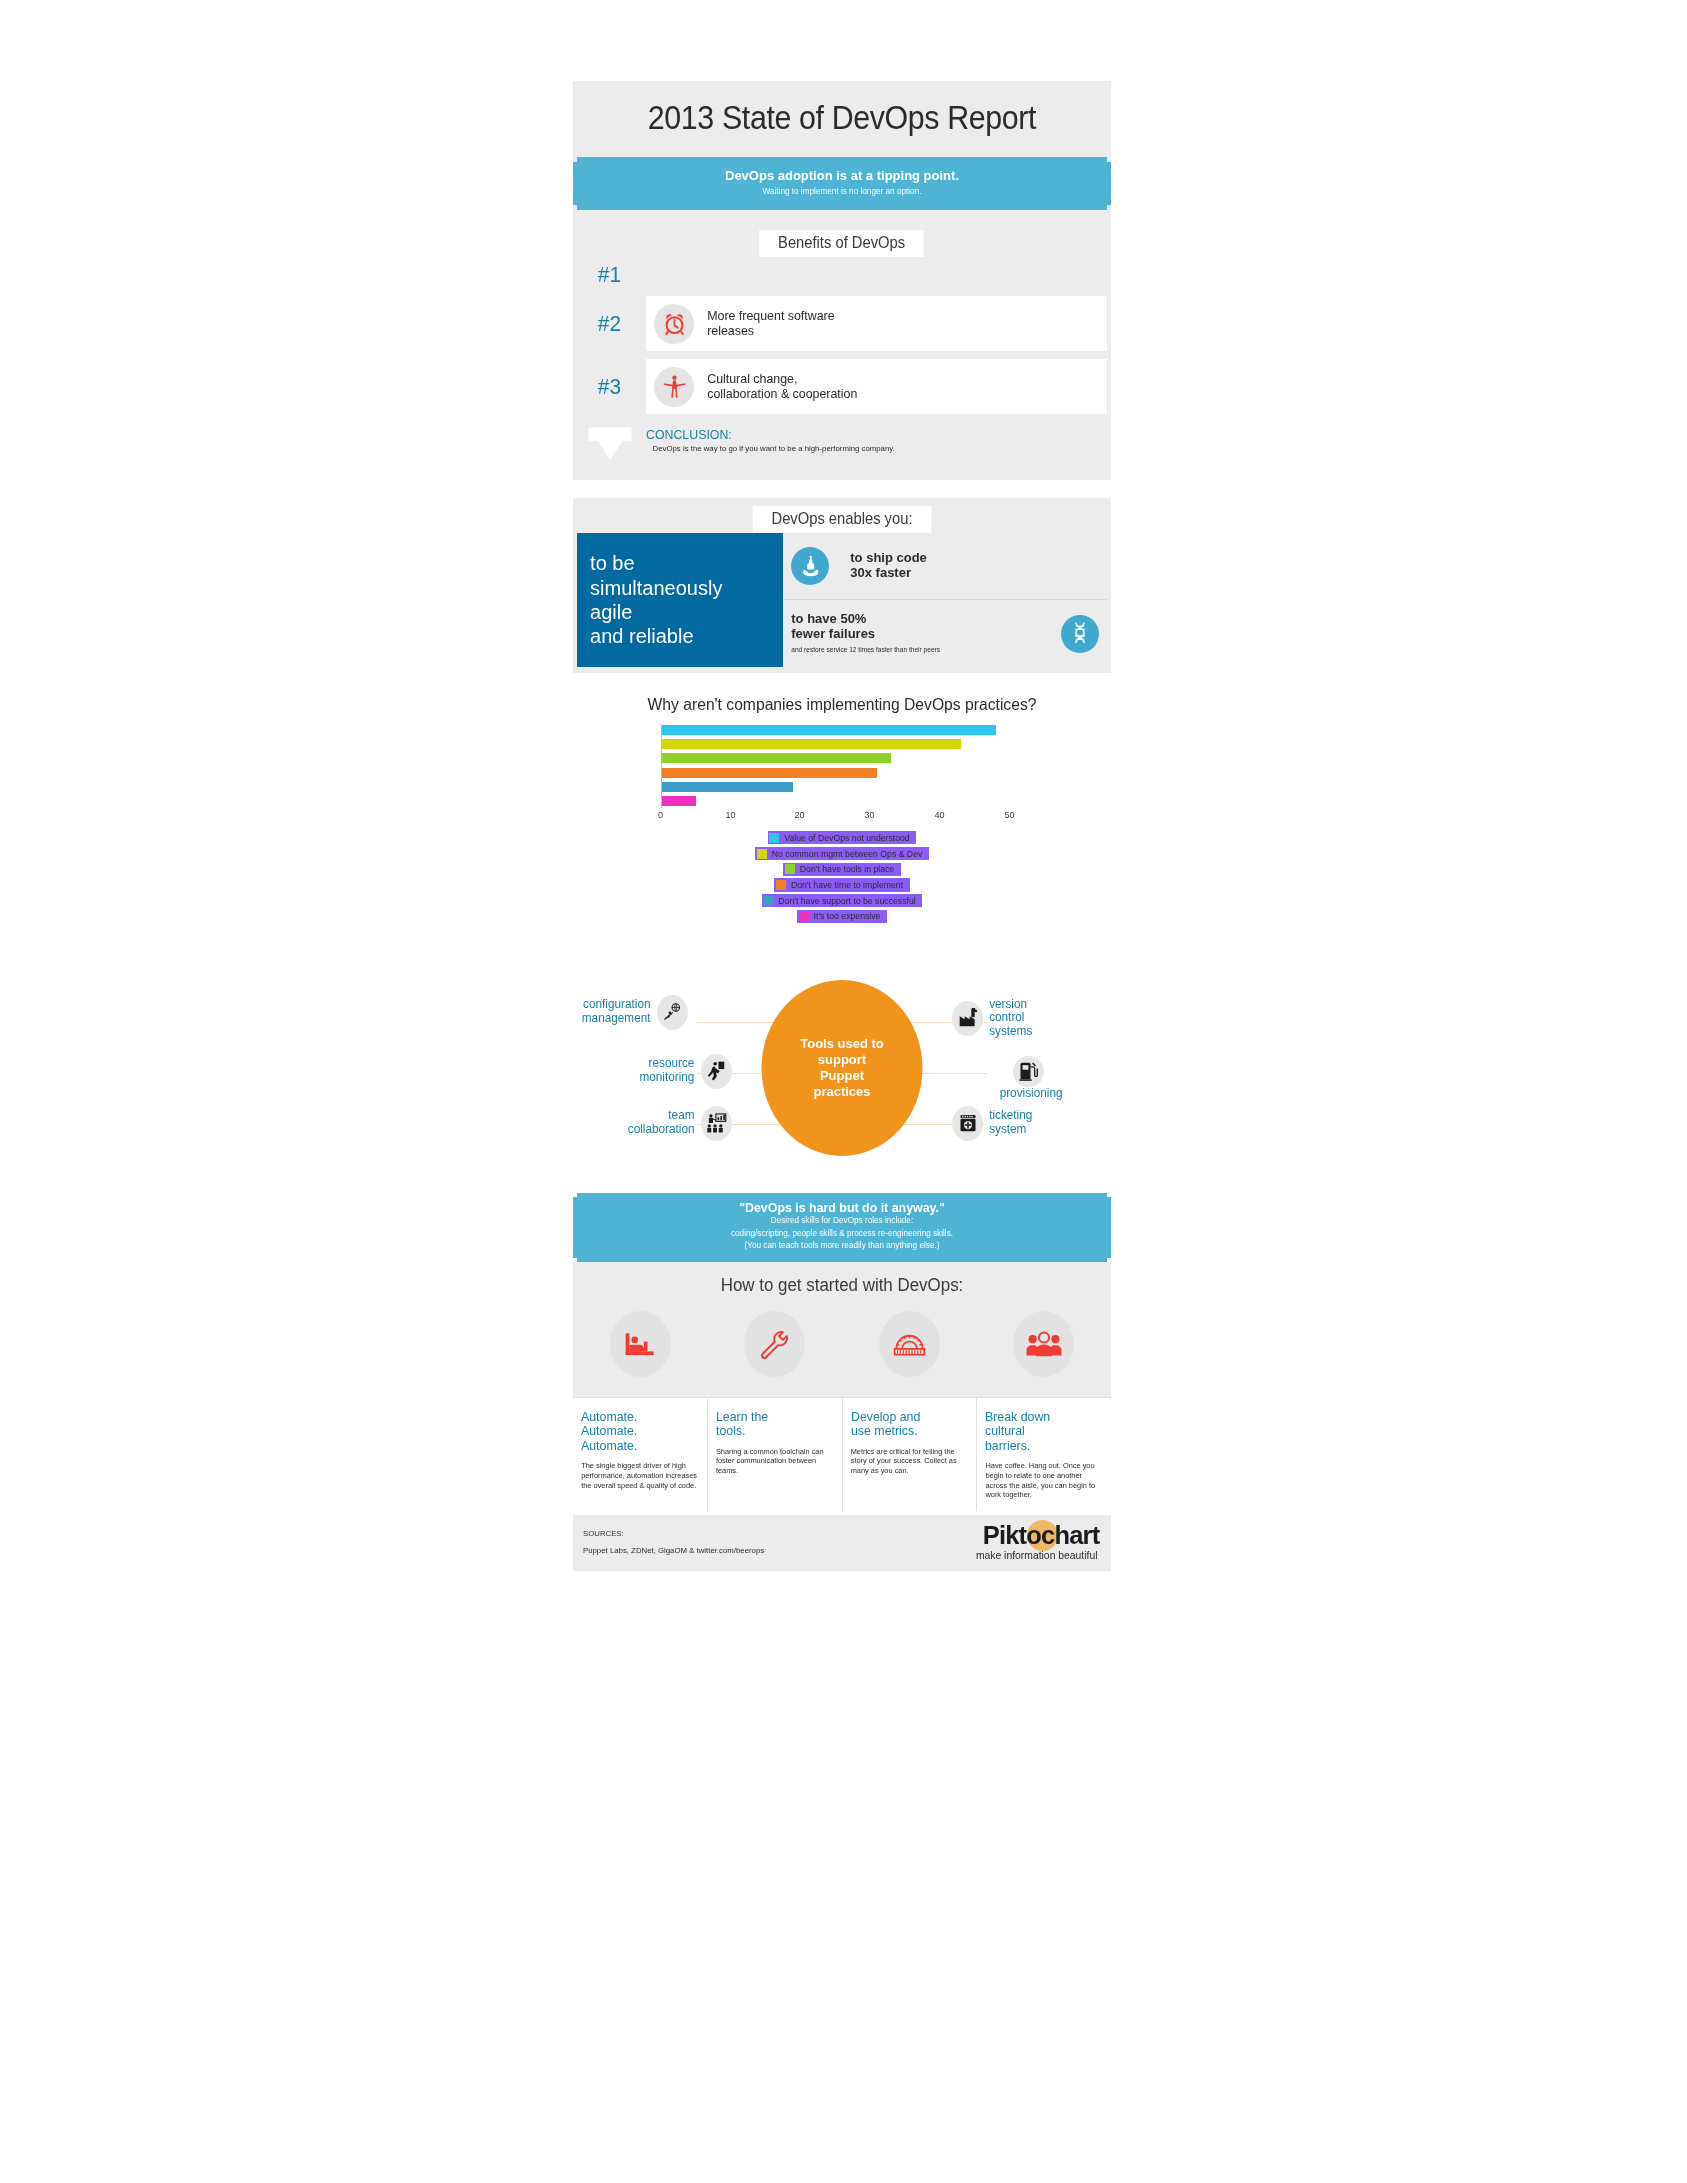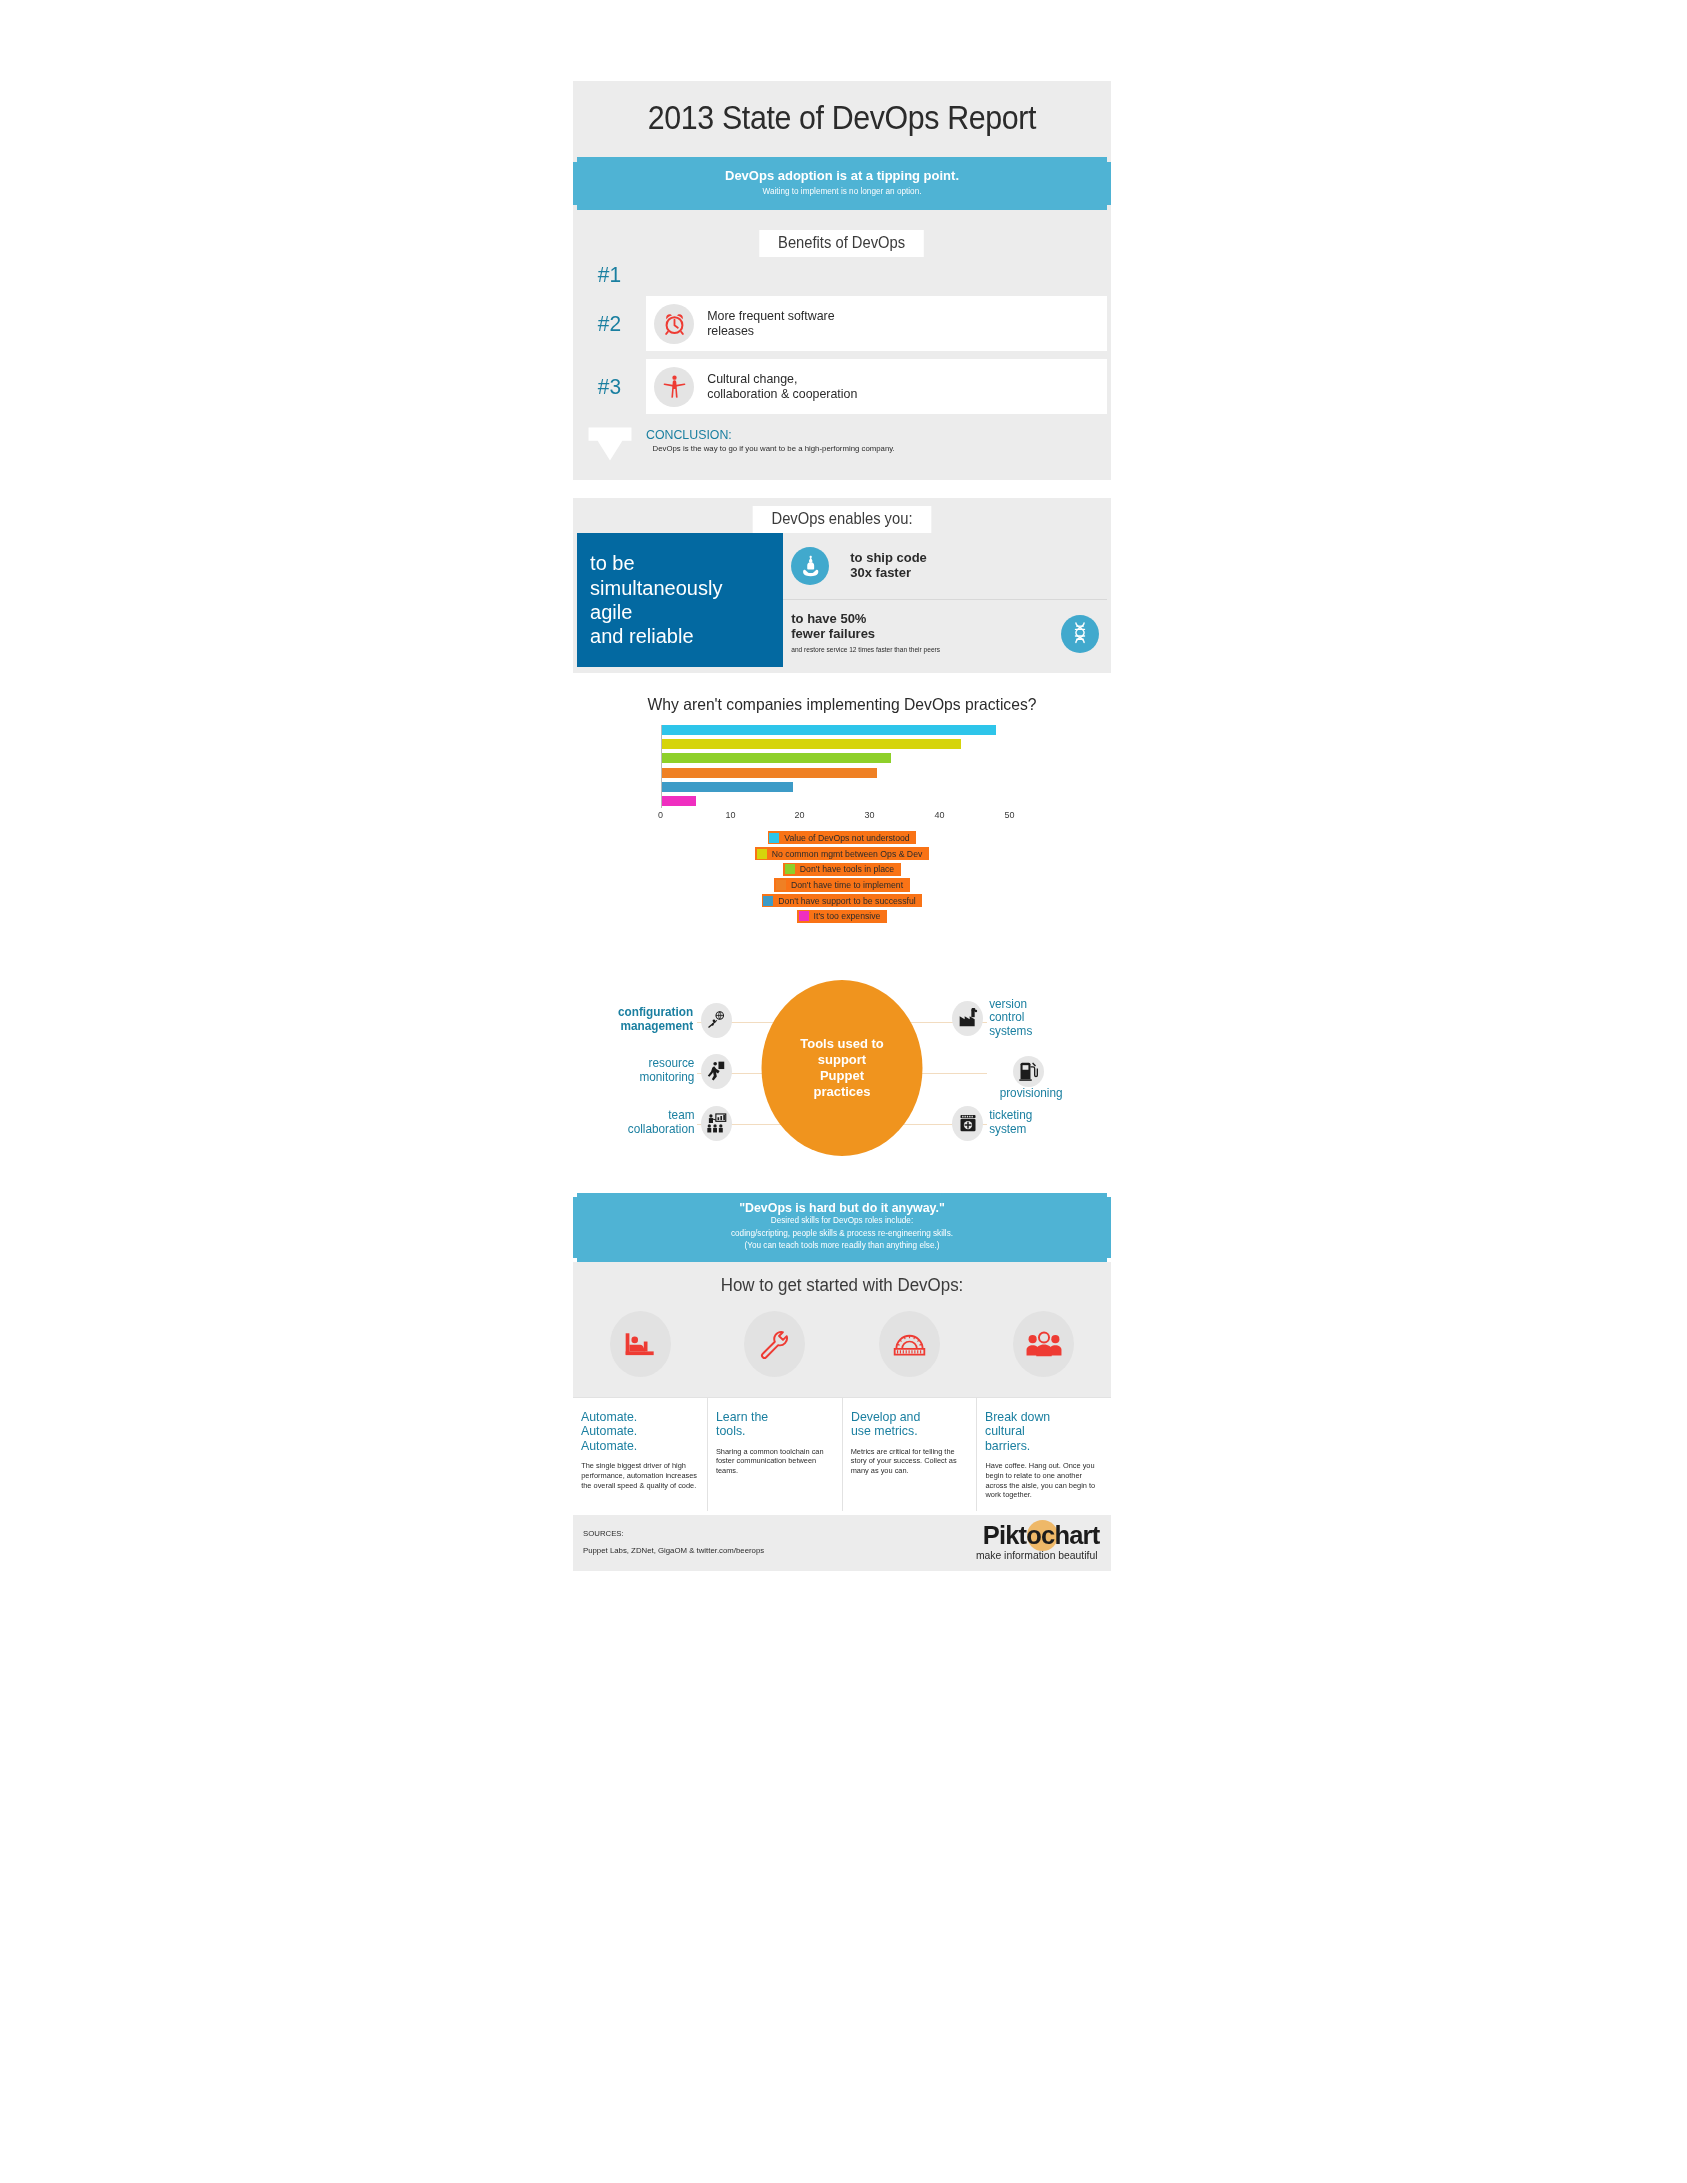--- a/index.html
+++ b/index.html
@@ -165,21 +165,21 @@
     font-size:9px;color:#3a3a3a;
     transform:translateX(-50%);
   }
   .legend{margin-top:5px;}
   .leg{
     display:flex;align-items:center;justify-content:center;
     margin-bottom:2.5px;
   }
   .leg .inner{
     display:inline-flex;align-items:flex-start;
-    background:#f97316;padding:1.6px 6.6px 1.6px 1.6px;
+    background:#8b5cf6;padding:1.6px 6.6px 1.6px 1.6px;
   }
   .sw{width:10px;height:10px;margin-right:5px;flex:0 0 10px;}
   .leg span.lbl{font-size:8.7px;color:#2b2b2b;white-space:nowrap;}
 
   
   .wheel{position:relative;height:239px;background:#ffffff;margin-top:15px;}
   .core{
     position:absolute;left:50%;top:50%;transform:translate(-50%,-50%);
     width:161px;height:176px;border-radius:50%;
     background:#f0941e;
@@ -469,21 +469,21 @@
 
     <div class="core">
       <div>
         <div>Tools used to</div>
         <div>support</div>
         <div>Puppet</div>
         <div>practices</div>
       </div>
     </div>
 
-    <div class="node left" style="left:6.6px;top:54px;width:152px;justify-content:flex-end;font-weight:bold;">
+    <div class="node left" style="left:6.6px;top:46px;width:152px;justify-content:flex-start;">
       <div class="nlabel">
         <div>configuration</div>
         <div>management</div>
       </div>
       <div class="nball">
         <svg width="20" height="20" viewBox="0 0 24 24" aria-hidden="true">
           <circle cx="16.5" cy="6.5" r="4.5" fill="none" stroke="#1c1c1c" stroke-width="1.3"></circle>
           <path d="M12 6.5h9M16.5 2c1.8 2.6 1.8 6.4 0 9M16.5 2c-1.8 2.6-1.8 6.4 0 9" fill="none" stroke="#1c1c1c" stroke-width="1"></path>
           <path d="M3 21l8-7" stroke="#1c1c1c" stroke-width="1.6"></path>
           <circle cx="9.5" cy="13" r="1.6" fill="#1c1c1c"></circle>

